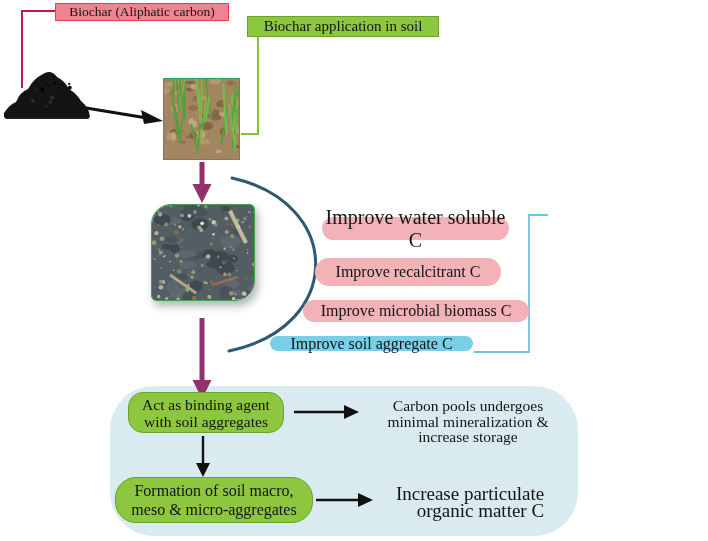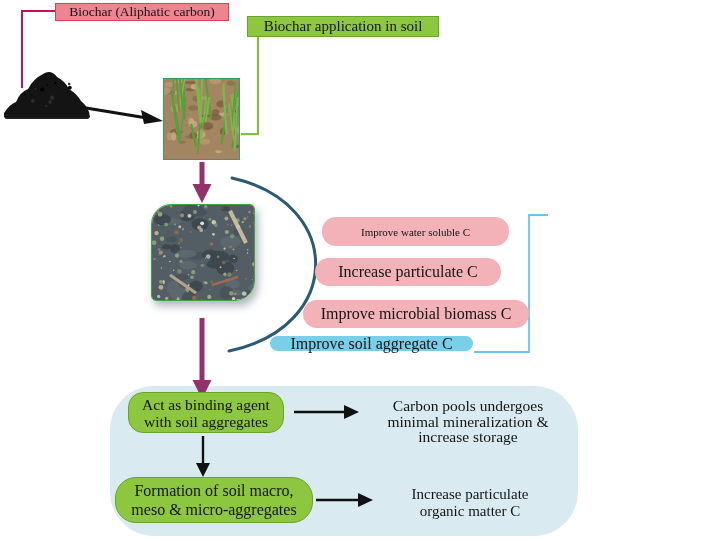--- a/index.html
+++ b/index.html
@@ -20,38 +20,38 @@
   .pill{z-index:3;}
   #label-biochar{left:55px; top:3px; width:174px; height:18px; background:var(--pink-label);
     border:1.5px solid var(--pink-label-border); font-size:13.5px;}
   #label-application{left:247px; top:16px; width:192px; height:21px; background:var(--green);
     border:1px solid var(--green-border); font-size:15px;}
   #photo-field{left:163px; top:78px; width:77px; height:82px; border:1px solid #2fa06a; z-index:3; overflow:hidden;}
   #photo-soil{left:151px; top:204px; width:104px; height:97px; border:1px solid #3da53f; z-index:3; overflow:hidden;
     border-radius:20px 5px 20px 5px; box-shadow:3px 5px 9px rgba(110,120,130,.55);}
   #pink-decrease{left:268px; top:152px; width:216px; height:51px; background:var(--pink-soft);
     border-radius:18px; font-size:15.5px; line-height:16.5px;}
-  #pink-water{left:322px; top:217px; width:187px; height:29px; background:var(--pink-soft);
-    border-radius:14px; font-size:11px;}
+  #pink-water{left:322px; top:217px; width:187px; height:23px; background:var(--pink-soft);
+    border-radius:14px; font-size:20px;}
   #pink-recalcitrant{left:315px; top:258px; width:186px; height:28px; background:var(--pink-soft);
     border-radius:14px; font-size:16px;}
-  #pink-microbial{left:303px; top:300px; width:226px; height:28px; background:var(--pink-soft);
+  #pink-microbial{left:303px; top:300px; width:226px; height:22px; background:var(--pink-soft);
     border-radius:14px; font-size:16px;}
   #blue-aggregate{left:270px; top:336px; width:203px; height:15px; background:var(--blue);
     border-radius:15px; font-size:16px;}
   #blue-macro{left:548px; top:193px; width:158px; height:44px; background:var(--blue);
     border-radius:13px; font-size:15.5px; line-height:18px;}
   #panel{left:110px; top:386px; width:468px; height:150px; background:var(--panel);
     border-radius:44px; z-index:1;}
   #green-binding{left:128px; top:392px; width:156px; height:41px; background:var(--green);
     border:1.5px solid var(--green-border); border-radius:15px; font-size:15.5px; line-height:17px;}
   #text-carbon-pools{left:360px; top:398px; width:216px; font-size:15.5px; line-height:15.5px; z-index:3;}
   #green-formation{left:115px; top:477px; width:198px; height:46px; background:var(--green);
     border:1.5px solid var(--green-border); border-radius:21px; font-size:16px; line-height:19px;}
-  #text-particulate{left:372px; top:486px; width:196px; font-size:15px; line-height:16.5px; z-index:3;}
+  #text-particulate{left:372px; top:486px; width:196px; font-size:19px; line-height:16.5px; z-index:3;text-align:right;}
   #connector-layer{position:absolute; left:0; top:0; z-index:2;}
   svg{display:block;}
 </style>
 </head>
 <body>
 
 <div id="figure">
 
   <div class="abs" id="panel"></div>
 
@@ -342,21 +342,21 @@
         <circle cx="72.58047151565552" cy="43.663718700408936" r="1.143588924407959" fill="#d6cdb6" opacity="0.9177224874496461"></circle>
         <line x1="78" y1="6" x2="94" y2="38" stroke="#d8c9a8" stroke-width="4" opacity="0.85"></line>
         <line x1="18" y1="70" x2="44" y2="88" stroke="#c3b190" stroke-width="3" opacity="0.85"></line>
         <line x1="60" y1="80" x2="86" y2="72" stroke="#a86f4e" stroke-width="2.5" opacity="0.85"></line>
       </svg>
   </div>
 
 
   <div class="abs center pill" id="pink-water">Improve water soluble C</div>
 
-  <div class="abs center pill" id="pink-recalcitrant">Increase particulate C</div>
+  <div class="abs center pill" id="pink-recalcitrant">Improve recalcitrant C</div>
 
   <div class="abs center pill" id="pink-microbial">Improve microbial biomass C</div>
 
   <div class="abs center pill" id="blue-aggregate">Improve soil aggregate C</div>
 
 
   <div class="abs center pill" id="green-binding">Act as binding agent
 with soil aggregates</div>
 
   <div class="abs center" id="text-carbon-pools">Carbon pools undergoes

